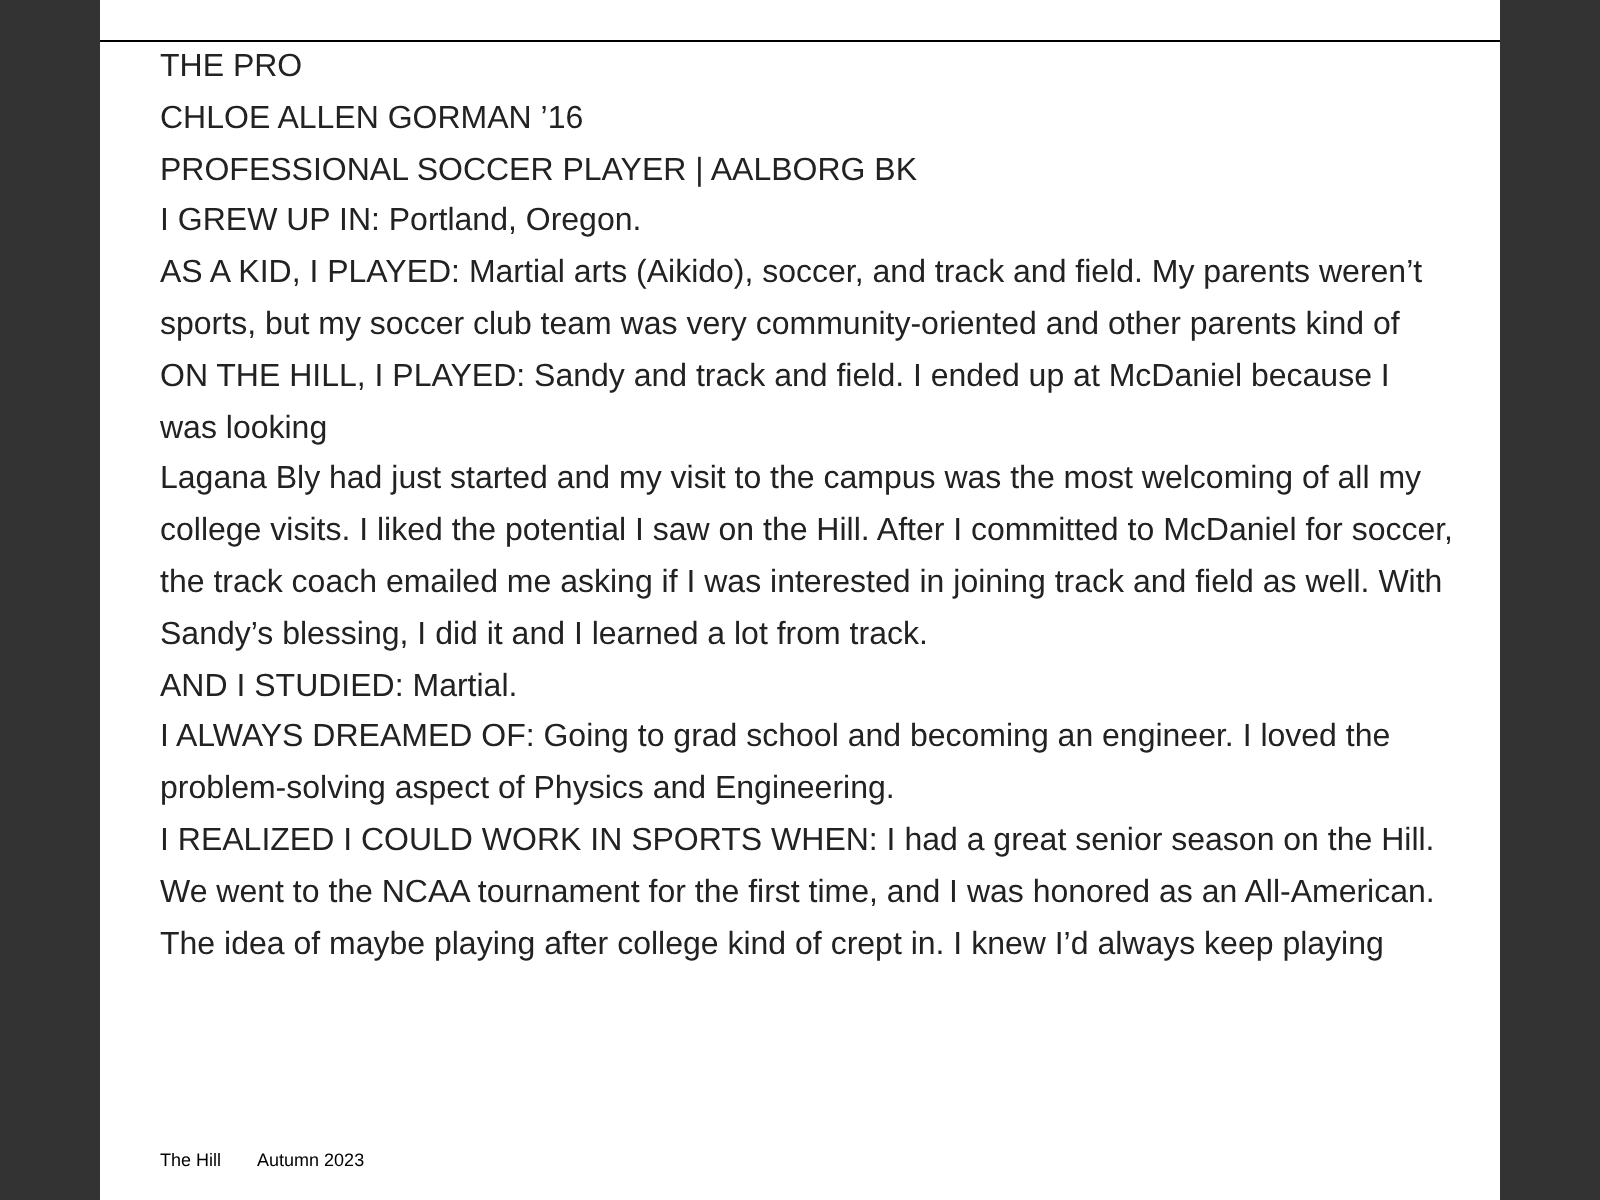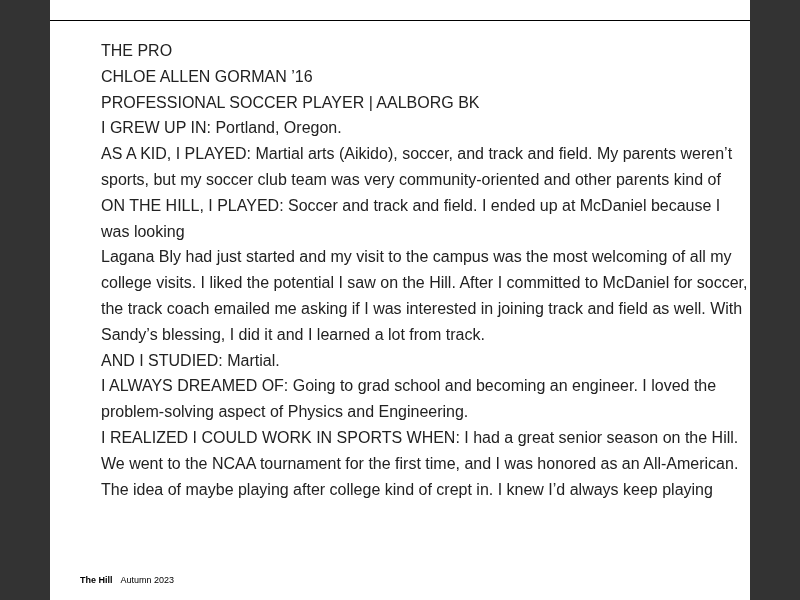--- a/index.html
+++ b/index.html
@@ -1,36 +1,36 @@
 <!DOCTYPE html>
 <html><head>
 <meta charset="utf-8">
 <style>
   html, body { margin:0; padding:0; }
   body { width:800px; height:600px; background:#333333; overflow:hidden; position:relative; font-family:"Liberation Sans", sans-serif; }
   .page { position:absolute; left:50px; top:0; width:700px; height:600px; background:#ffffff; overflow:hidden; }
   .rule { position:absolute; left:0; top:20px; width:700px; height:1px; background:#000; }
-  .content { position:absolute; left:30px; top:38px; width:650px; height:545px; overflow:hidden; color:#222; font-size:16px; line-height:25.8px;margin-left:21px; }
+  .content { position:absolute; left:30px; top:21px; width:650px; height:545px; overflow:hidden; color:#222; font-size:16px; line-height:25.8px; }
   .content p { margin:0; }
   .footer { position:absolute; left:30px; top:575px; font-size:9px; color:#000; }
-  .footer .pub { font-weight:bold; margin-right:6px; }
+  .footer .pub { font-weight:normal; margin-right:16px; }
 </style>
 </head>
 <body>
 
 <div class="page">
   <div class="rule"></div>
   <div class="content">
     <p>THE PRO</p>
     <p>CHLOE ALLEN GORMAN ’16</p>
     <p>PROFESSIONAL SOCCER PLAYER | AALBORG BK</p>
     <p>I GREW UP IN: Portland, Oregon.</p>
     <p>AS A KID, I PLAYED: Martial arts (Aikido), soccer, and track and field. My parents weren’t</p>
     <p>sports, but my soccer club team was very community-oriented and other parents kind of</p>
-    <p>ON THE HILL, I PLAYED: Soccer and track and field. I ended up at McDaniel because I</p>
+    <p>ON THE HILL, I PLAYED: Sandy and track and field. I ended up at McDaniel because I</p>
     <p>was looking</p>
     <p>Lagana Bly had just started and my visit to the campus was the most welcoming of all my</p>
     <p>college visits. I liked the potential I saw on the Hill. After I committed to McDaniel for soccer,</p>
     <p>the track coach emailed me asking if I was interested in joining track and field as well. With</p>
     <p>Sandy’s blessing, I did it and I learned a lot from track.</p>
     <p>AND I STUDIED: Martial.</p>
     <p>I ALWAYS DREAMED OF: Going to grad school and becoming an engineer. I loved the</p>
     <p>problem-solving aspect of Physics and Engineering.</p>
     <p>I REALIZED I COULD WORK IN SPORTS WHEN: I had a great senior season on the Hill.</p>
     <p>We went to the NCAA tournament for the first time, and I was honored as an All-American.</p>

